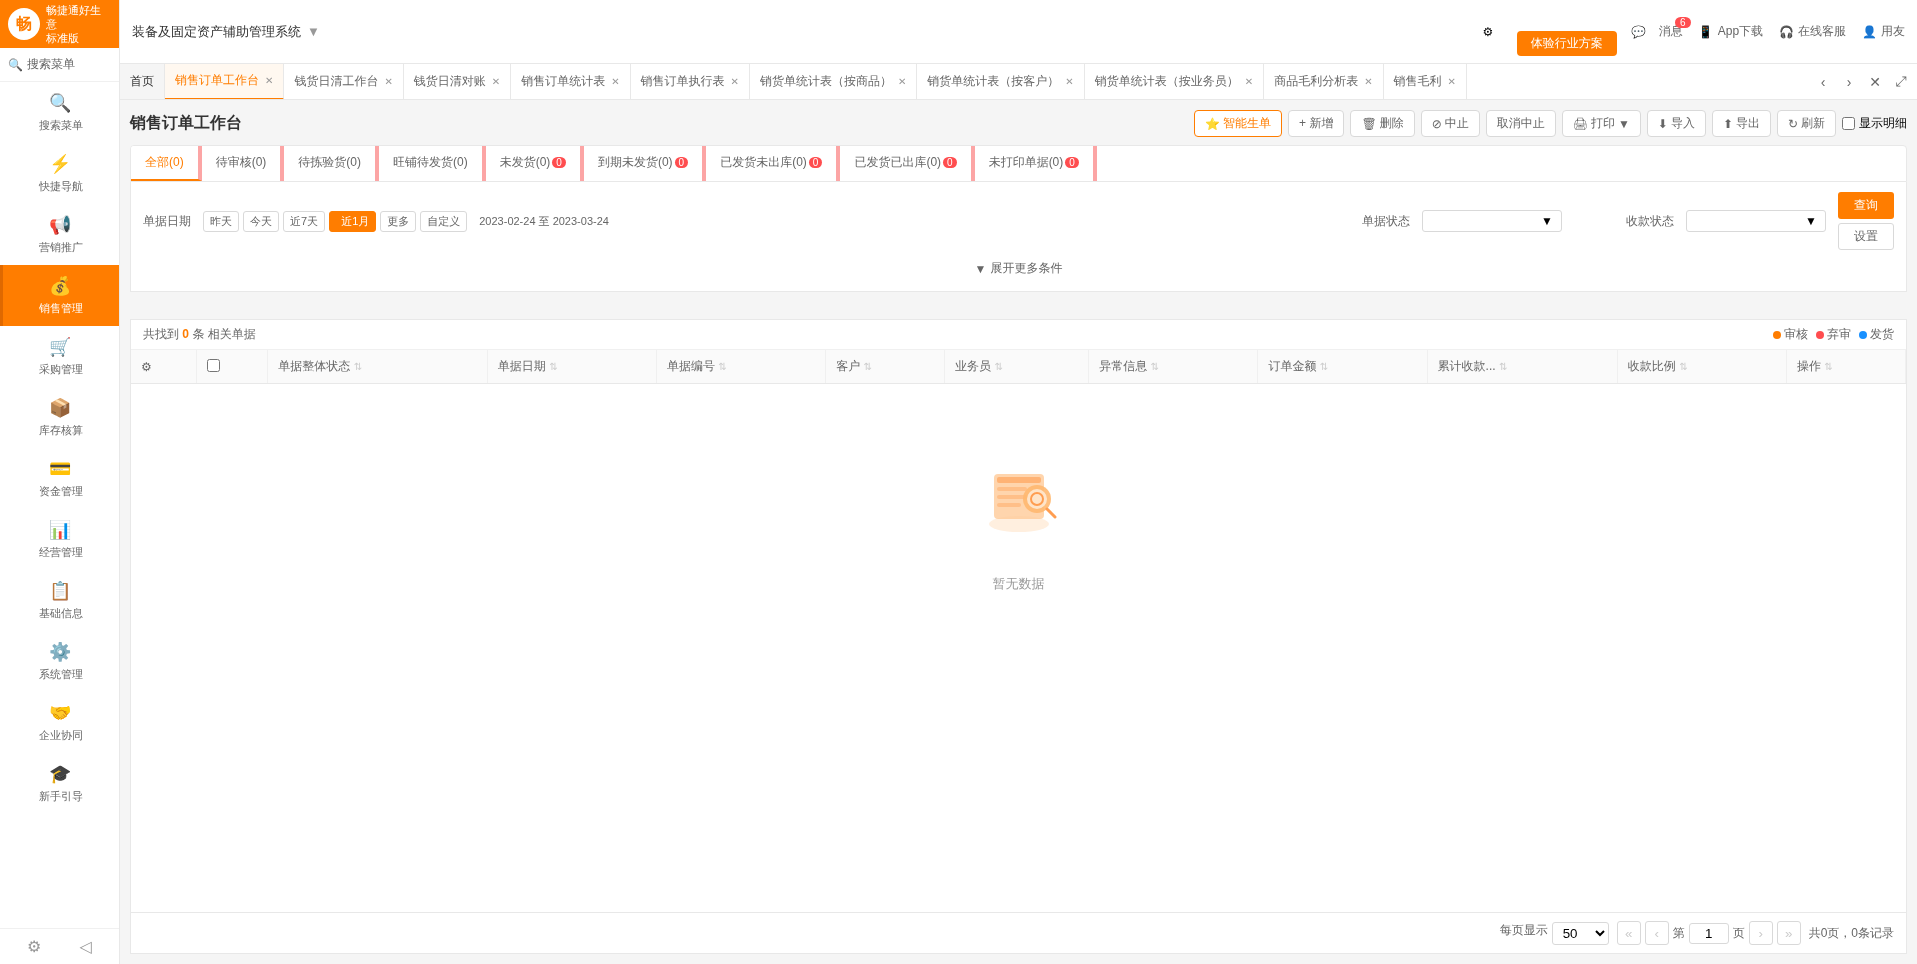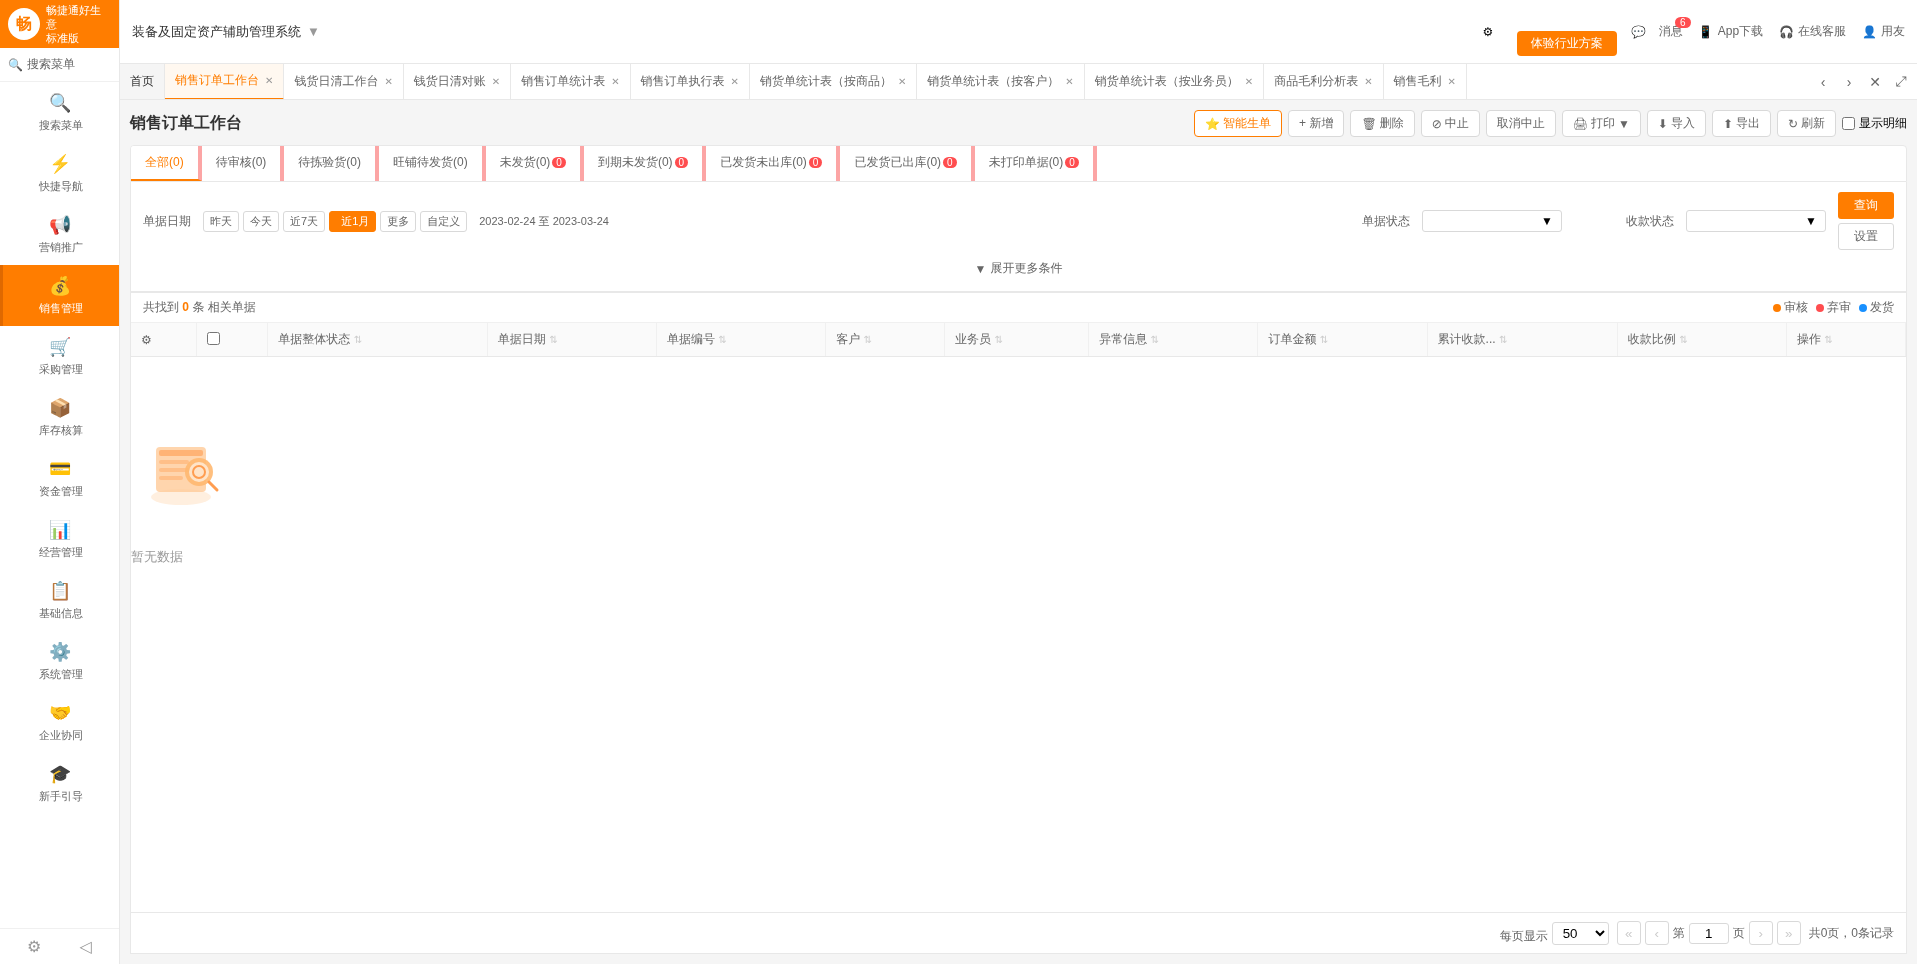--- a/index.html
+++ b/index.html
@@ -62,41 +62,41 @@
     .filter-label { color: #666; font-size: 12px; white-space: nowrap; }
     .filter-date-btns { display: flex; gap: 4px; align-items: center; }
     .date-btn { padding: 2px 6px; border: 1px solid #d9d9d9; background: #fff; border-radius: 3px; cursor: pointer; color: #666; font-size: 11px; }
     .date-btn.active { background: #ff7d00; color: #fff; border-color: #ff7d00; padding-left: 11px; }
     .date-range-text { color: #666; font-size: 11px; }
     .filter-select { display: flex; align-items: center; gap: 4px; border: 1px solid #d9d9d9; border-radius: 3px; padding: 3px 8px; background: #fff; cursor: pointer; min-width: 140px; }
     .filter-select-placeholder { color: #bbb; flex: 1; }
     .expand-btn { display: flex; align-items: center; gap: 4px; color: #666; cursor: pointer; font-size: 12px; margin: 4px auto; }
 
     
-    .table-container { flex: 1; background: #fff; border: 1px solid #e8e8e8; display: flex; flex-direction: column; overflow: hidden; }
+    .table-container { flex: 1; background: #fff; border: 1px solid #e8e8e8; display: flex; flex-direction: column; overflow: hidden; margin-top: 27px; }
     .table-toolbar { display: flex; align-items: center; justify-content: space-between; padding: 6px 12px; border-bottom: 1px solid #f0f0f0; }
     .table-count { font-size: 12px; color: #666; }
     .table-count .highlight { color: #ff7d00; font-weight: 600; }
     .table-batch-actions { display: flex; gap: 8px; }
     .batch-btn { display: flex; align-items: center; gap: 3px; color: #666; cursor: pointer; font-size: 12px; }
     .batch-btn .dot { width: 8px; height: 8px; border-radius: 50%; display: inline-block; }
 
     
     .data-table { width: 100%; border-collapse: collapse; font-size: 12px; }
     .data-table th { background: #fafafa; padding: 8px 10px; text-align: left; color: #666; font-weight: normal; border-bottom: 1px solid #e8e8e8; border-right: 1px solid #f0f0f0; white-space: nowrap; }
     .data-table th .sort-icon { color: #ccc; font-size: 10px; }
 
     
-    .empty-state { flex: 1; display: flex; flex-direction: column; align-items: flex-start; justify-content: center; color: #999; gap: 12px; padding: 60px 0; }
+    .empty-state { flex: 1; display: flex; flex-direction: column; align-items: center; justify-content: center; color: #999; gap: 12px; padding: 60px 0; }
     .empty-icon { font-size: 80px; color: #ffcca0; }
     .empty-text { font-size: 13px; color: #999; }
 
     
     .table-footer { display: flex; align-items: center; justify-content: flex-end; padding: 8px 12px; border-top: 1px solid #e8e8e8; background: #fff; gap: 8px; }
-    .per-page { display: flex; align-items: flex-end; gap: 4px; color: #666; }
+    .per-page { display: flex; align-items: flex-start; gap: 4px; color: #666; }
     .per-page-select { border: 1px solid #d9d9d9; border-radius: 3px; padding: 2px 6px; background: #fff; cursor: pointer; }
     .pagination { display: flex; align-items: center; gap: 4px; color: #666; }
     .page-btn { width: 24px; height: 24px; display: flex; align-items: center; justify-content: center; cursor: pointer; color: #666; border: 1px solid #d9d9d9; border-radius: 3px; background: #fff; }
     .page-btn.disabled { color: #ccc; cursor: not-allowed; }
     .page-input { width: 40px; border: 1px solid #d9d9d9; border-radius: 3px; padding: 2px 4px; text-align: center; }
     .total-text { color: #666; font-size: 12px; }
 
     
     .table-scroll { overflow-x: auto; overflow-y: hidden; flex: 1; }
     ::-webkit-scrollbar { height: 6px; width: 6px; }

